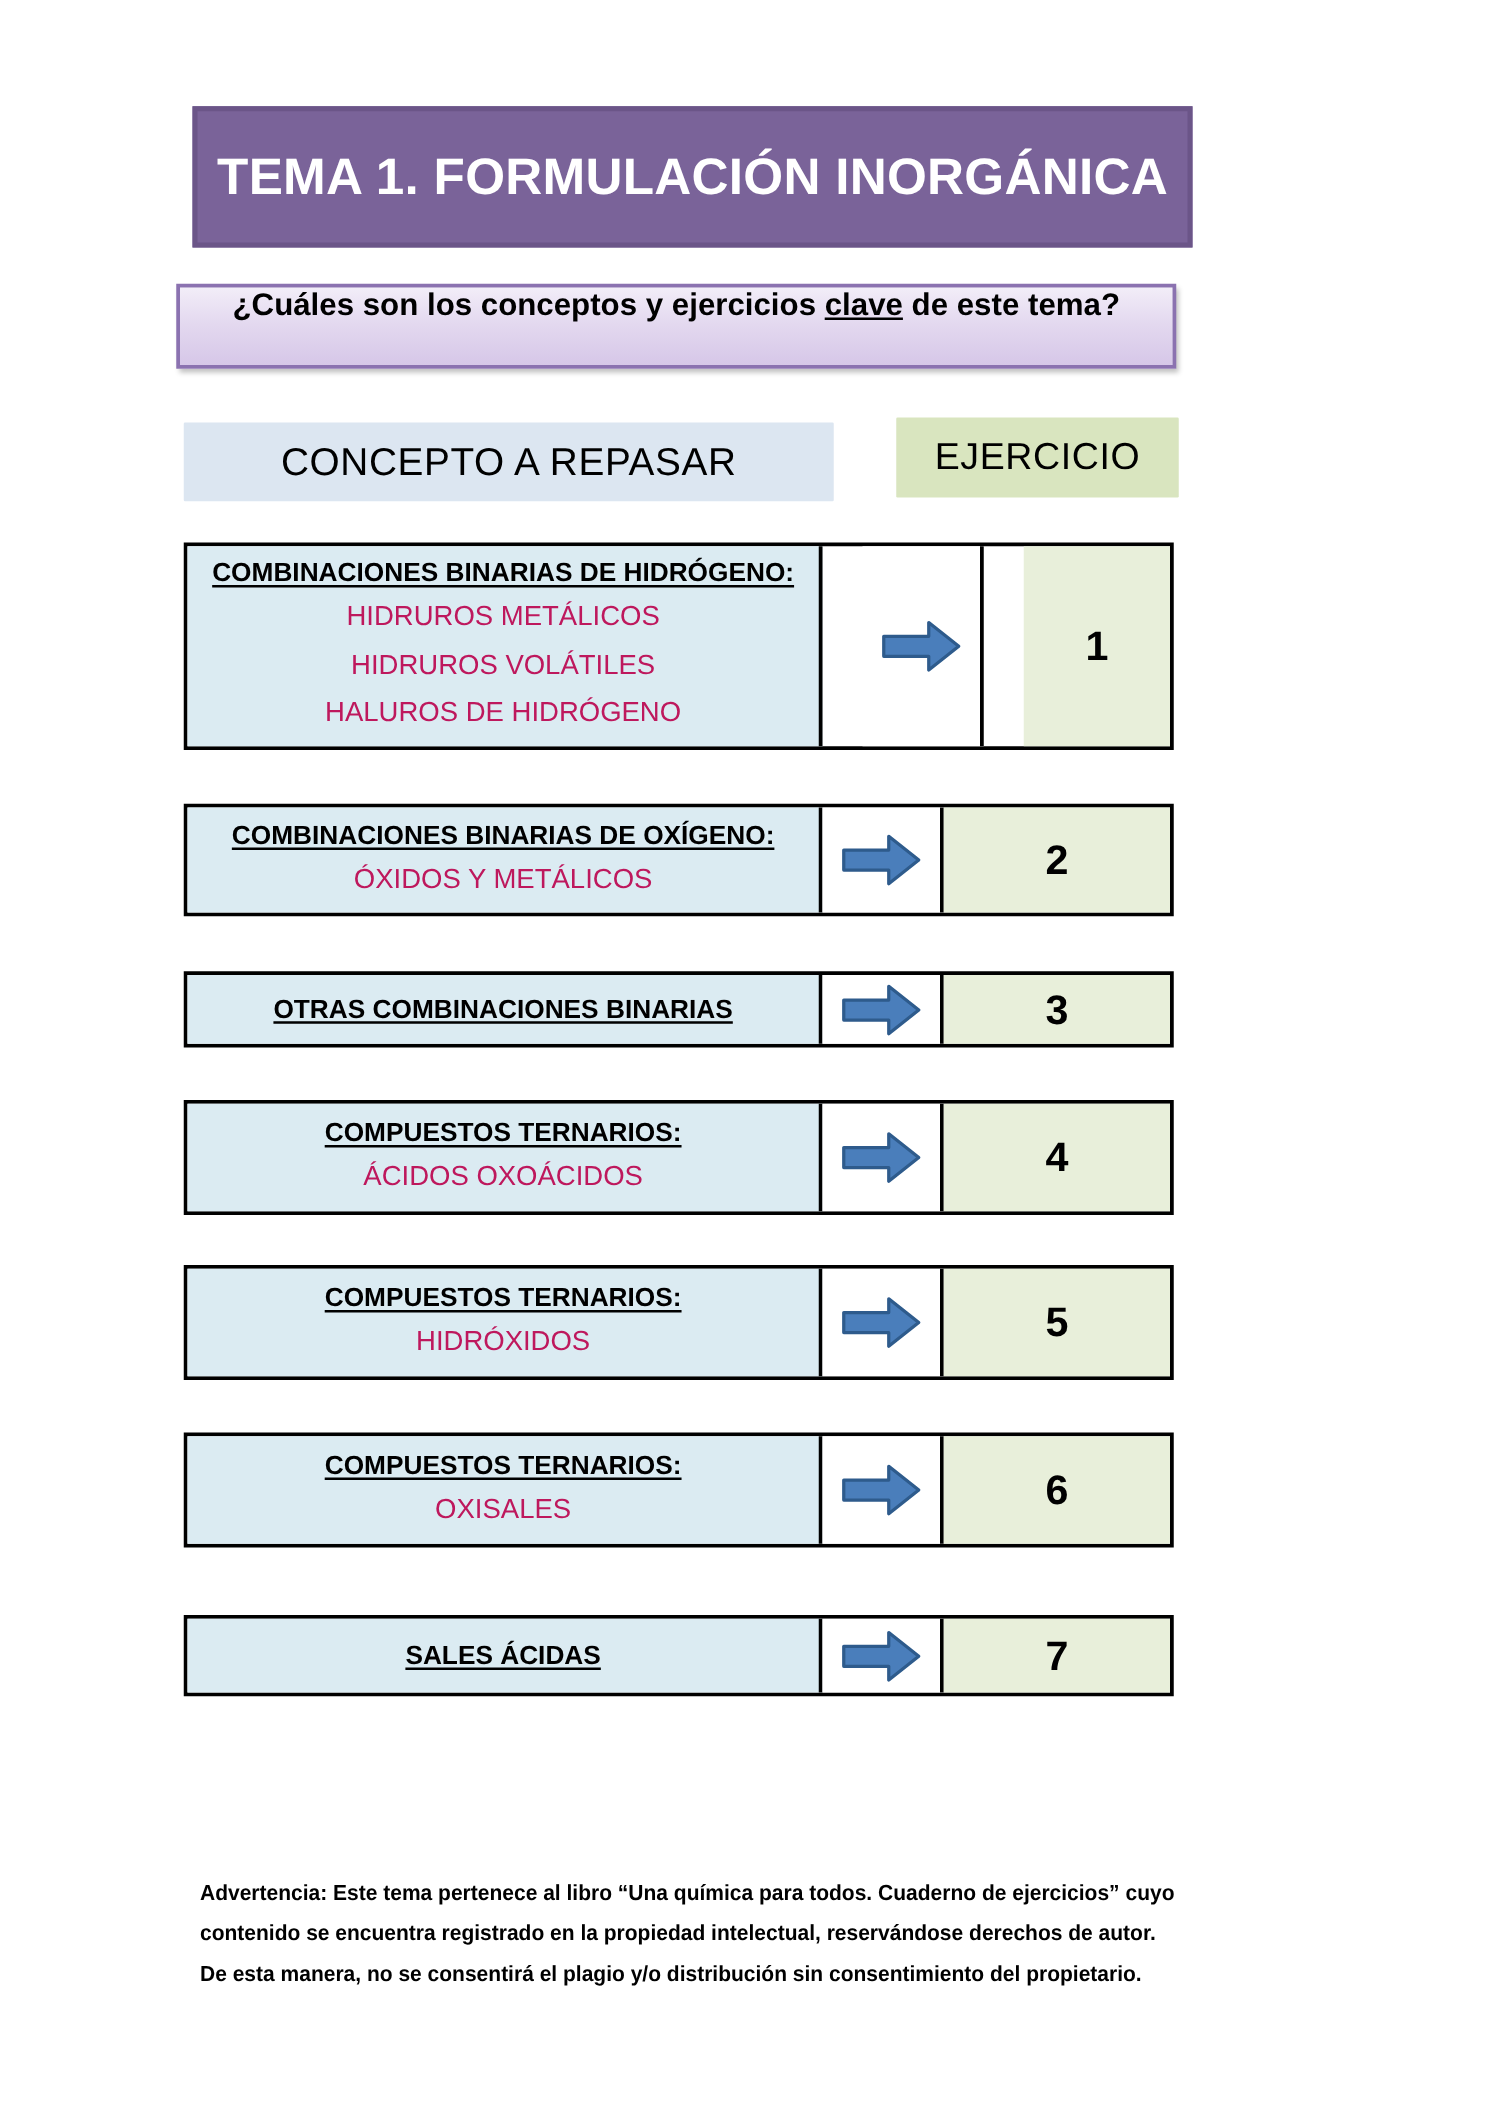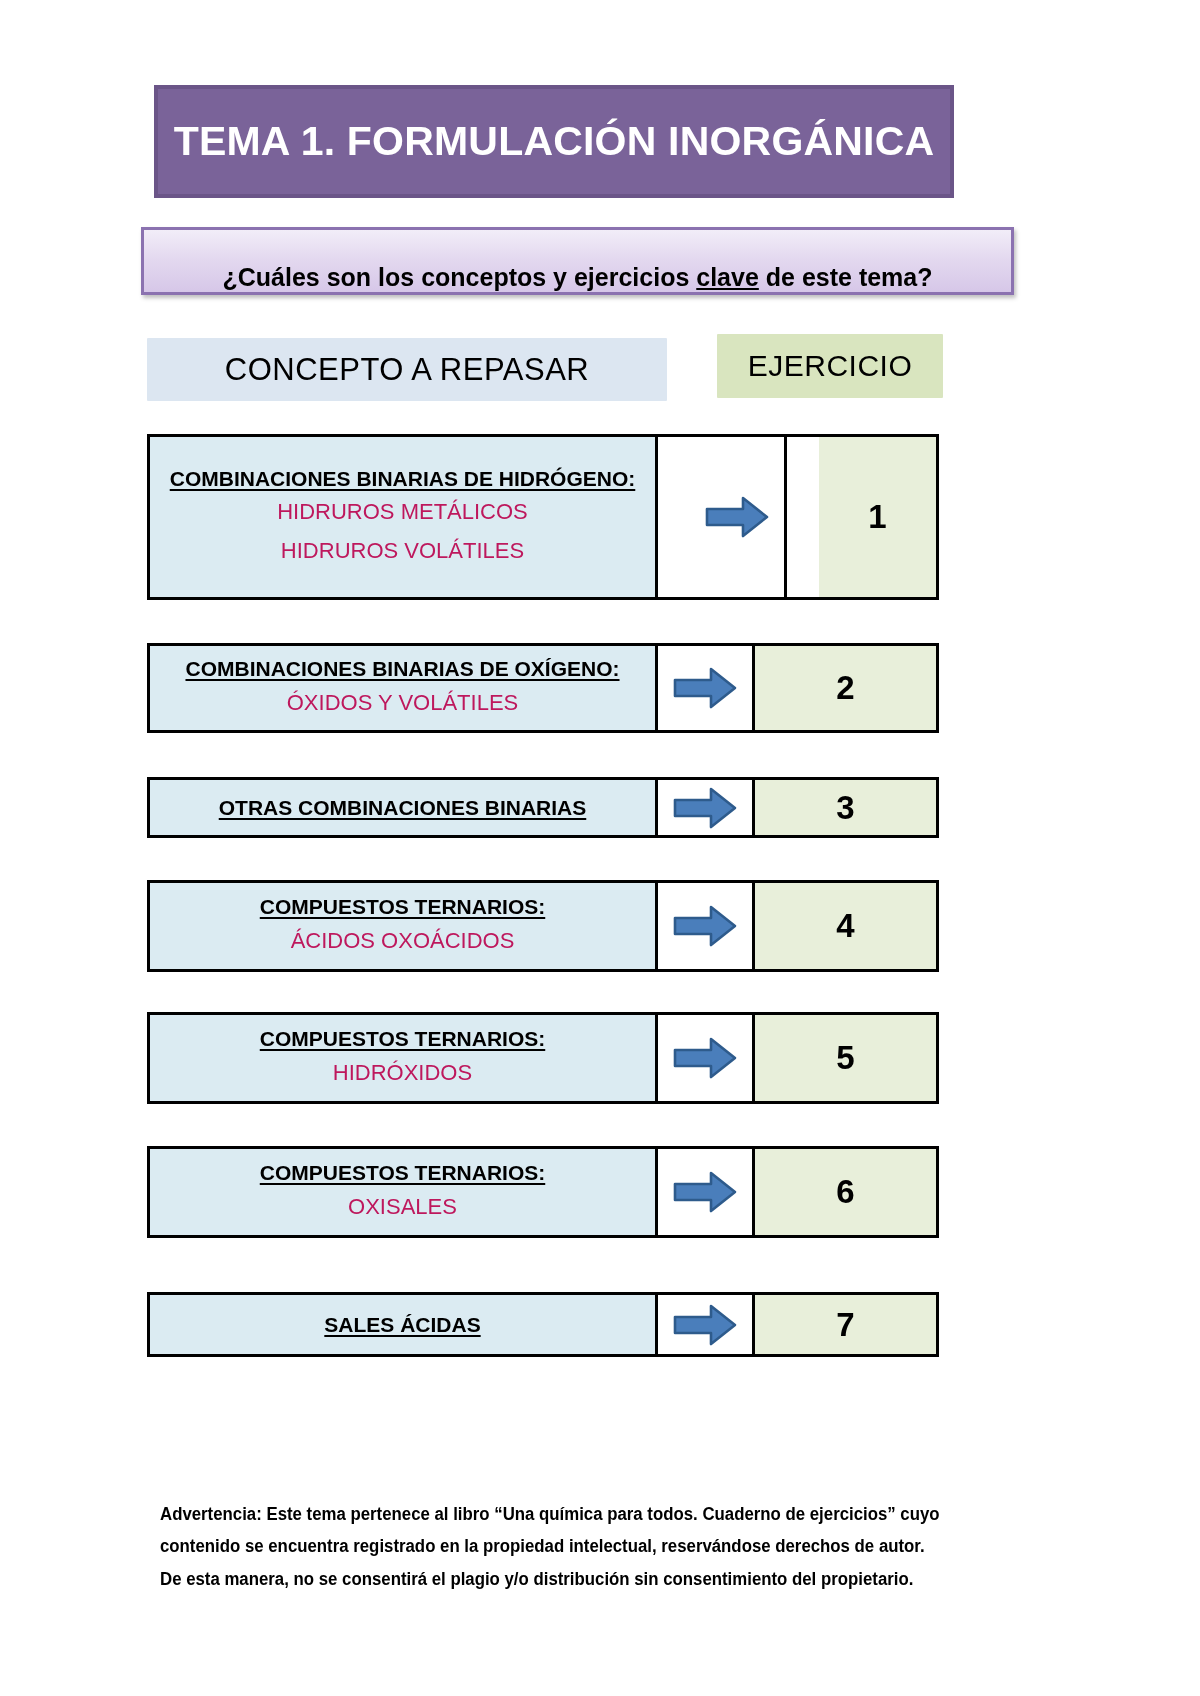--- a/index.html
+++ b/index.html
@@ -40,27 +40,27 @@
     font-weight: bold;
     letter-spacing: 0.2px;
     white-space: nowrap;
   }
 
   
   .question-box {
     position: absolute;
     left: 141px;
     top: 227px;
-    width: 873px;
+    width: 800px;
     height: 68px;
     box-sizing: border-box;
     border: 3px solid #8B72B0;
     background: linear-gradient(to bottom, #F2EDF8 0%, #E3D8EF 48%, #D6C7E8 100%);
     display: flex;
-    align-items: flex-end;
+    align-items: flex-start;
     justify-content: center;
     box-shadow: 2px 3px 4px rgba(0,0,0,0.25);
   }
   .question-box .question-text {
     color: #000000;
     font-size: 25px;
     font-weight: bold;
     white-space: nowrap;
   }
   .question-box .question-text u {
@@ -200,36 +200,37 @@
   <div class="pill pill-ejercicio">
     <span>EJERCICIO</span>
   </div>
 
   <div id="rows-container">
       <div class="row" style="top: 434px; height: 166px; gap: 32px;">
         <div class="cell-concept">
           <div class="concept-title">COMBINACIONES BINARIAS DE HIDRÓGENO:</div>
           <div class="concept-sub">HIDRUROS METÁLICOS</div>
           <div class="concept-sub">HIDRUROS VOLÁTILES</div>
+          <div class="concept-sub">HALUROS DE HIDRÓGENO</div>
         </div>
         <div class="cell-arrow">
           <span>
             <svg class="arrow-svg" width="64" height="44" viewBox="0 0 64 44" xmlns="http://www.w3.org/2000/svg">
               <path d="M2 14 L38 14 L38 3 L62 22 L38 41 L38 30 L2 30 Z" fill="#4A7EBB" stroke="#2E5B8C" stroke-width="2.6" stroke-linejoin="round"></path>
             </svg>
           </span>
         </div>
         <div class="cell-number">
           <span class="num">1</span>
         </div>
       </div>
       <div class="row" style="top: 643px; height: 90px;">
         <div class="cell-concept">
           <div class="concept-title">COMBINACIONES BINARIAS DE OXÍGENO:</div>
-          <div class="concept-sub">ÓXIDOS Y VOLÁTILES</div>
+          <div class="concept-sub">ÓXIDOS Y METÁLICOS</div>
         </div>
         <div class="cell-arrow">
           <span>
             <svg class="arrow-svg" width="64" height="44" viewBox="0 0 64 44" xmlns="http://www.w3.org/2000/svg">
               <path d="M2 14 L38 14 L38 3 L62 22 L38 41 L38 30 L2 30 Z" fill="#4A7EBB" stroke="#2E5B8C" stroke-width="2.6" stroke-linejoin="round"></path>
             </svg>
           </span>
         </div>
         <div class="cell-number">
           <span class="num">2</span>

